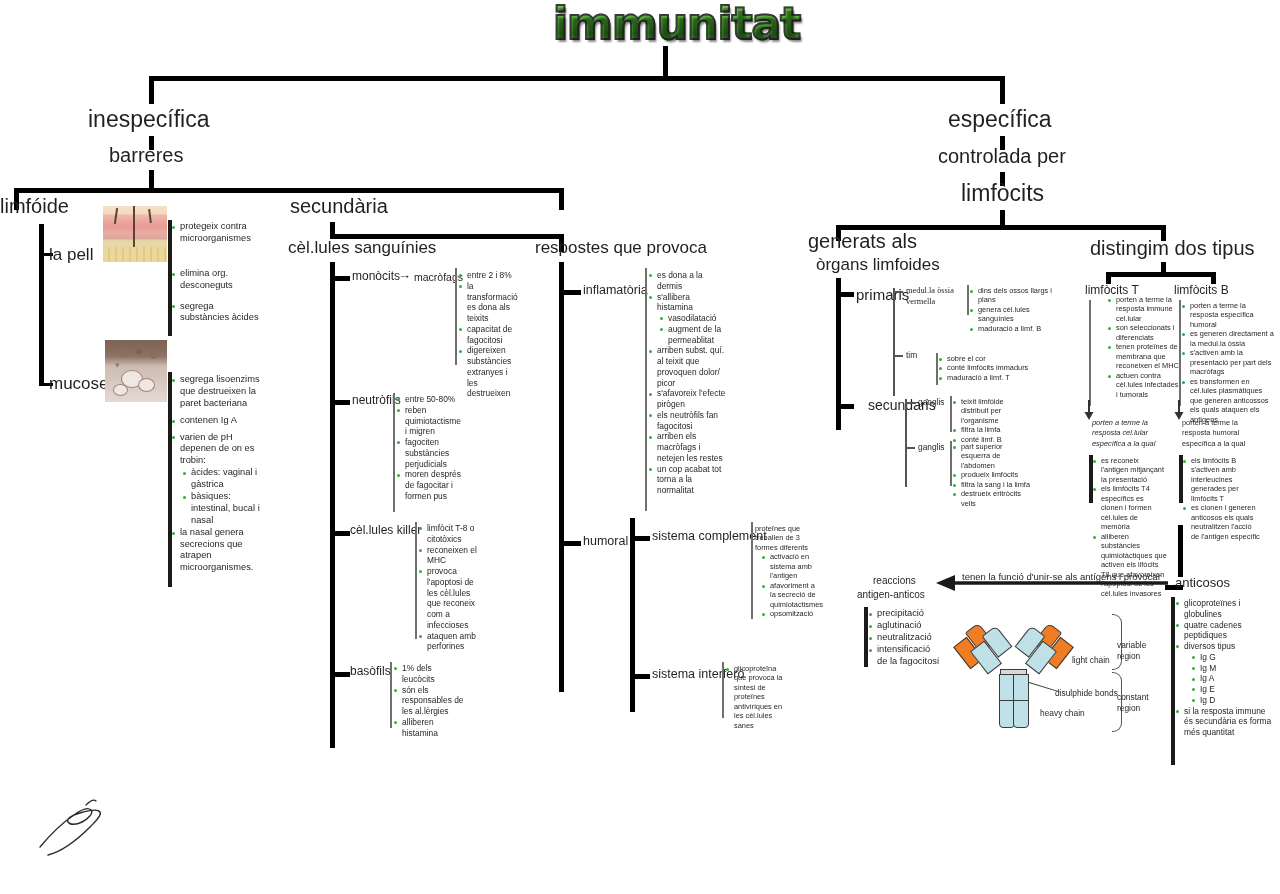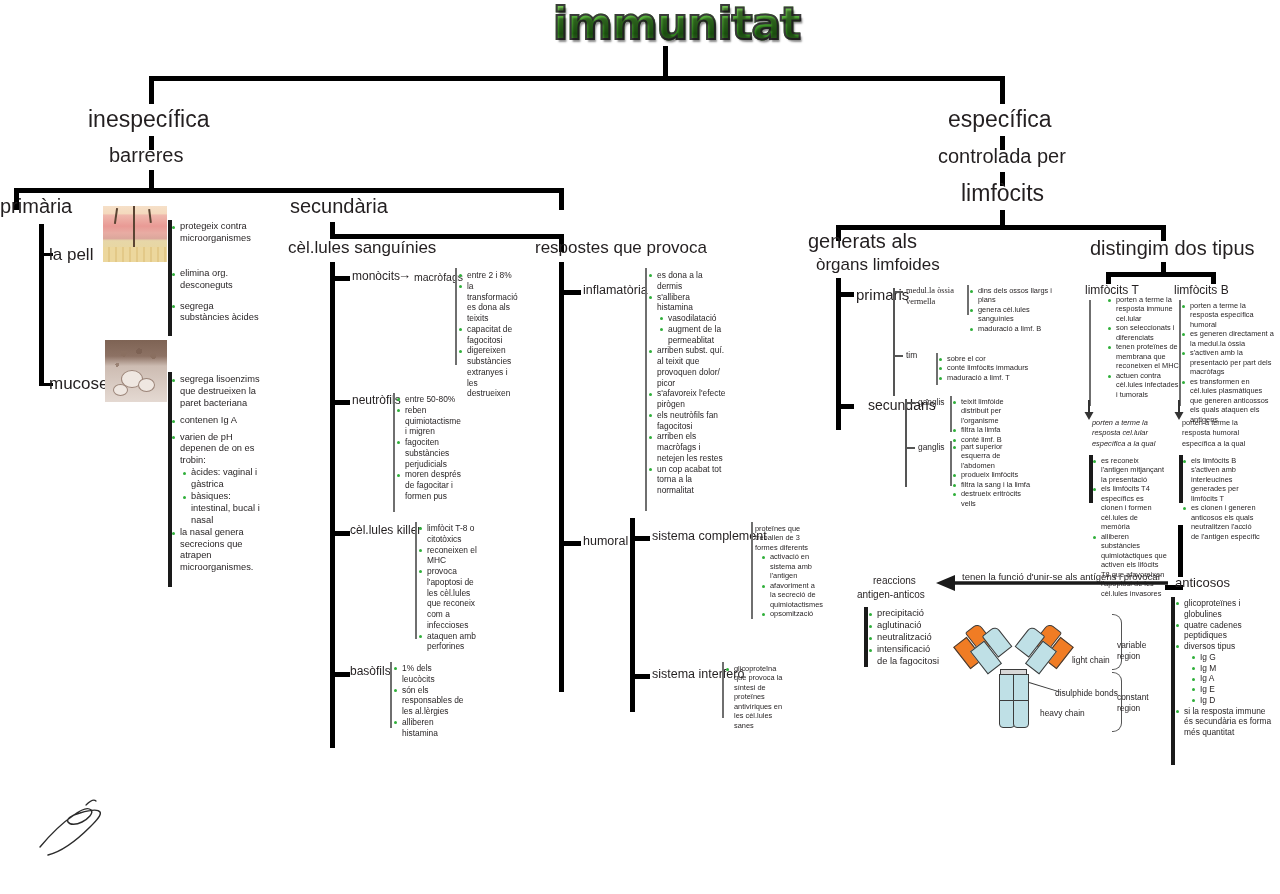--- a/index.html
+++ b/index.html
@@ -69,21 +69,21 @@
 <div class="vline" style="left:1000px;top:76px;height:28px;"></div>
 
 <div class="lbl n1" style="left:88px;top:106px;">inespecífica</div>
 <div class="vline" style="left:149px;top:136px;height:14px;"></div>
 <div class="lbl n2" style="left:109px;top:144px;">barreres</div>
 <div class="vline" style="left:149px;top:170px;height:20px;"></div>
 <div class="hline" style="left:14px;top:188px;width:550px;"></div>
 <div class="vline" style="left:14px;top:188px;height:22px;"></div>
 <div class="vline" style="left:559px;top:188px;height:22px;"></div>
 
-<div class="lbl n2" style="left:0px;top:195px;">primària</div>
+<div class="lbl n2" style="left:0px;top:195px;">limfóide</div>
 <div class="vline" style="left:39px;top:224px;height:162px;"></div>
 <div class="hthin" style="left:39px;top:253px;width:14px;"></div>
 <div class="lbl n3" style="left:49px;top:245px;">la pell</div>
 
 <div class="skin" style="left:103px;top:206px;">
   <div class="hair" style="left:12px;top:2px;height:16px;transform:rotate(8deg);"></div>
   <div class="hair" style="left:30px;top:0px;height:42px;width:2.4px;"></div>
   <div class="hair" style="left:46px;top:3px;height:14px;transform:rotate(-7deg);"></div>
   <div style="position:absolute;left:0;top:41px;width:100%;height:15px;
        background:repeating-linear-gradient(90deg,#ecd79d 0 5px,#e3c988 5px 7px);"></div>

